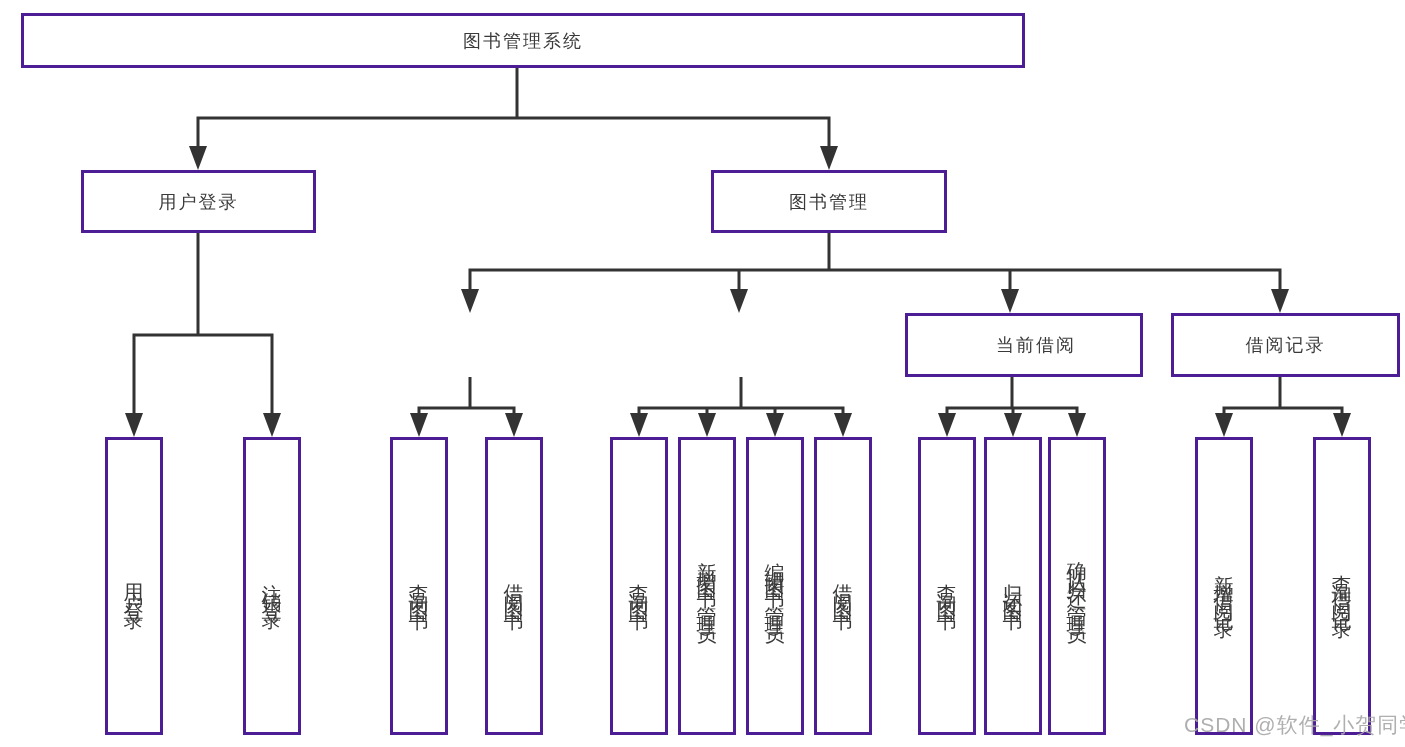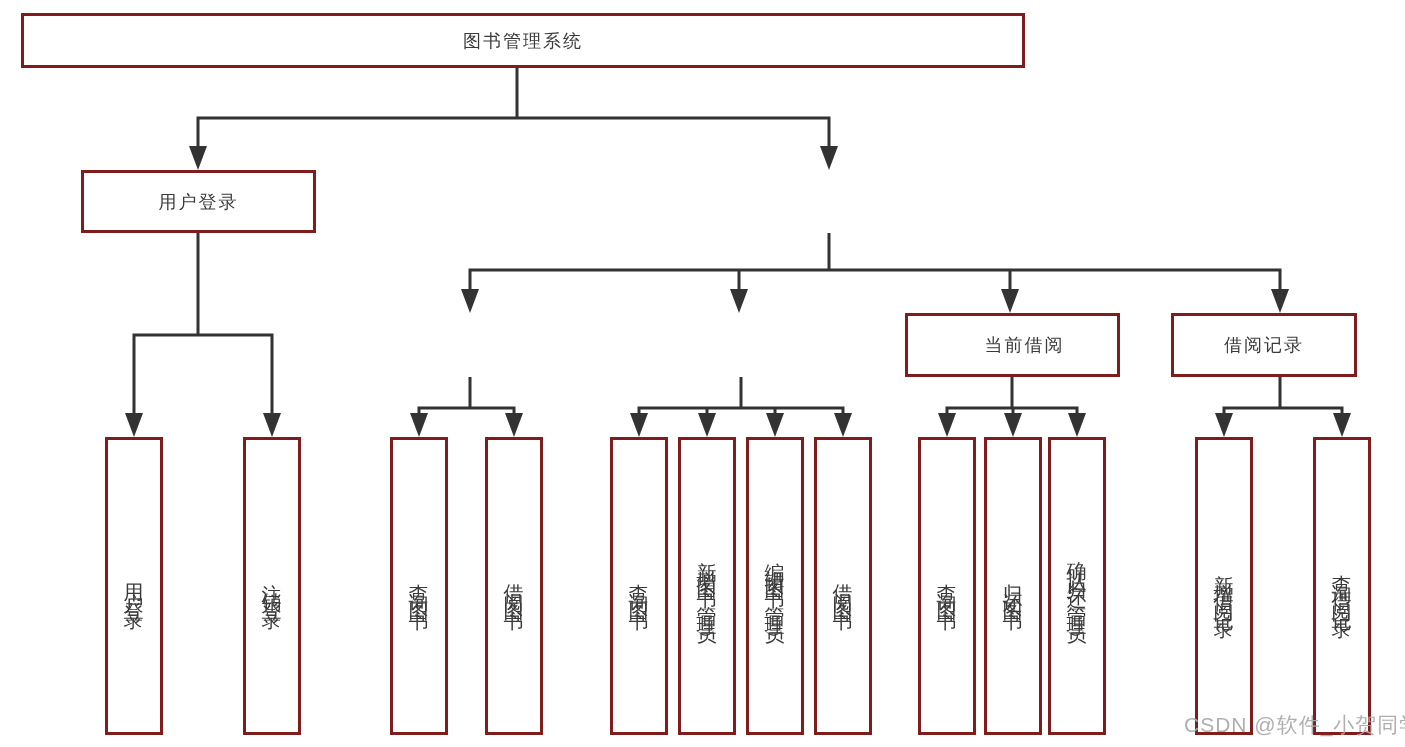--- a/index.html
+++ b/index.html
@@ -14,21 +14,21 @@
   }
   svg.connectors {
     position: absolute;
     left: 0; top: 0;
     width: 1405px; height: 747px;
     z-index: 1;
   }
   .node {
     position: absolute;
     background: #ffffff;
-    border: 3px solid #7f1d1d;
+    border: 3px solid #4c1d95;
     box-sizing: border-box;
     display: flex;
     align-items: center;
     justify-content: center;
     z-index: 2;
   }
   .node.h {
     font-size: 18px;
     letter-spacing: 2px;
     white-space: nowrap;
@@ -39,22 +39,22 @@
     letter-spacing: 9px;
     line-height: 1.2;
     text-align: center;
   }
   
   #n-root   { left: 21px;   top: 13px;  width: 1004px; height: 55px; }
   #n-login  { left: 81px;   top: 170px; width: 235px;  height: 63px; }
   #n-mgmt   { left: 711px;  top: 170px; width: 236px;  height: 63px; }
   #n-nb     { left: 363px;  top: 313px; width: 215px;  height: 64px; }
   #n-bb     { left: 633px;  top: 313px; width: 215px;  height: 64px; }
-  #n-cb     { left: 905px;  top: 313px; width: 215px;  height: 64px; padding-left: 24px; }
-  #n-br     { left: 1171px; top: 313px; width: 186px;  height: 64px; }
+  #n-cb     { left: 905px;  top: 313px; width: 238px;  height: 64px; padding-left: 24px; }
+  #n-br     { left: 1171px; top: 313px; width: 229px;  height: 64px; }
   .leaf     { top: 437px; width: 58px; height: 298px; }
   #l-ul1 { left: 105px; }  #l-ul2 { left: 243px; }
   #l-nb1 { left: 390px; }  #l-nb2 { left: 485px; }
   #l-bb1 { left: 610px; }  #l-bb2 { left: 678px; }
   #l-bb3 { left: 746px; }  #l-bb4 { left: 814px; }
   #l-cb1 { left: 918px; }  #l-cb2 { left: 984px; }  #l-cb3 { left: 1048px; }
   #l-br1 { left: 1195px; } #l-br2 { left: 1313px; }
   .watermark {
     position: absolute;
     left: 1184px;
@@ -123,20 +123,21 @@
       <polygon points="1004,413 1022,413 1013,437"></polygon>
       <polygon points="1068,413 1086,413 1077,437"></polygon>
       <polygon points="1215,413 1233,413 1224,437"></polygon>
       <polygon points="1333,413 1351,413 1342,437"></polygon>
     </g>
   </svg>
 
   <div class="node h" id="n-root">图书管理系统</div>
 
   <div class="node h" id="n-login">用户登录</div>
+  <div class="node h" id="n-mgmt">图书管理</div>
 
   <div class="node h" id="n-cb">当前借阅</div>
   <div class="node h" id="n-br">借阅记录</div>
 
   <div class="node v leaf" id="l-ul1">用户登录</div>
   <div class="node v leaf" id="l-ul2">注销登录</div>
 
   <div class="node v leaf" id="l-nb1">查询图书</div>
   <div class="node v leaf" id="l-nb2">借阅图书</div>
 

